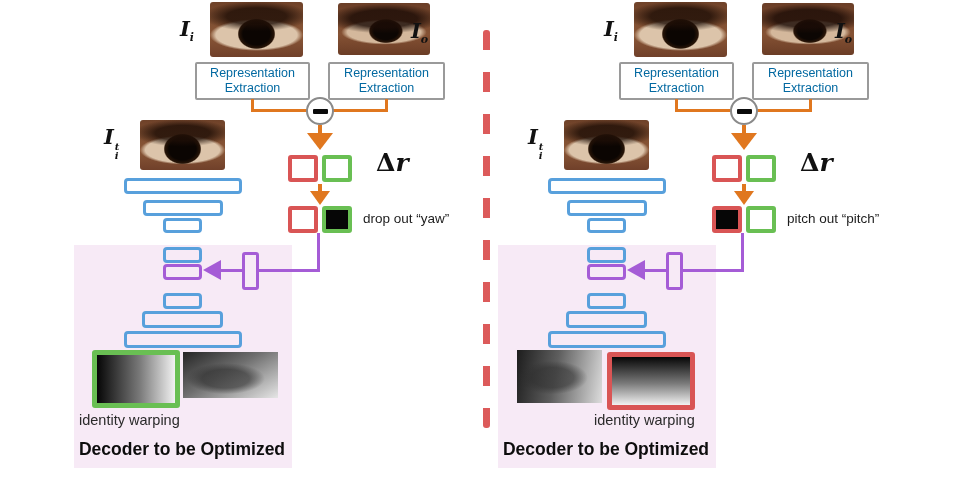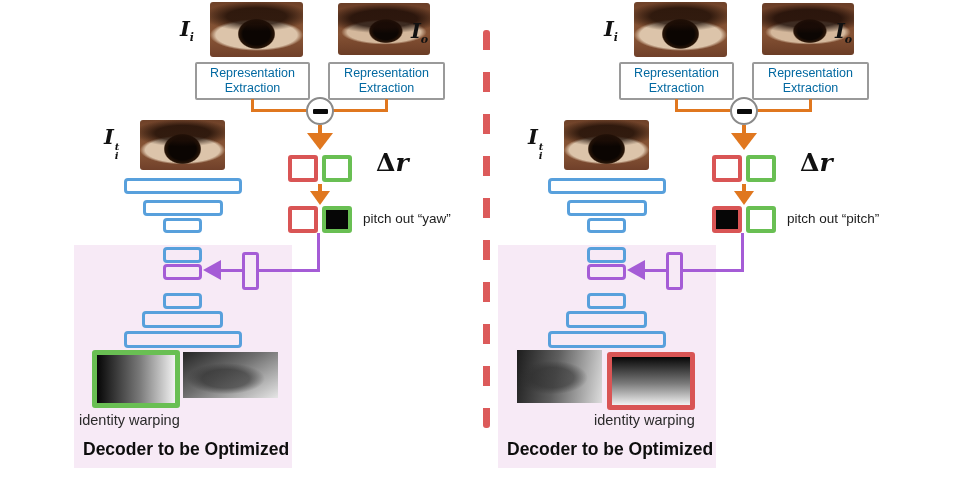--- a/index.html
+++ b/index.html
@@ -134,21 +134,21 @@
   .pos-d2{left:93px;top:264px;width:39px;height:16px;}
   .pos-d3{left:93px;top:293px;width:39px;height:16px;}
   .pos-d4{left:72px;top:311px;width:81px;height:17px;}
   .pos-d5{left:54px;top:331px;width:118px;height:17px;}
   .pos-mapL{left:22px;top:350px;width:88px;height:58px;}
   .pos-mapR-gray{left:113px;top:352px;width:95px;height:46px;}
   .pos-mapL-gray{left:23px;top:350px;width:85px;height:53px;}
   .pos-mapR{left:113px;top:352px;width:88px;height:58px;}
   .pos-idwarp-l{left:9px;top:412px;}
   .pos-idwarp-r{left:100px;top:412px;}
-  .pos-title{left:13px;top:439px;width:220px;text-align:left;}
+  .pos-title{left:2px;top:439px;width:220px;text-align:center;}
 </style>
 </head>
 <body>
 
 <div class="canvas">
 
   <section class="panel panel-left">
 
     <span class="abs math pos-lbl-ii"><span>I</span><sub>i</sub></span>
     <div class="abs eye eye-a pos-eye1"></div>
@@ -176,21 +176,21 @@
 
     <div class="abs sq red pos-sqr1a"></div>
     <div class="abs sq green pos-sqr1b"></div>
     <span class="abs delta pos-dr"><span>Δ</span><span class="it">r</span></span>
 
     <div class="abs oseg pos-a2stem"></div>
     <div class="abs tri-down small pos-a2head"></div>
 
     <div class="abs sq red pos-sqr2a"></div>
     <div class="abs sq green filled pos-sqr2b"></div>
-    <span class="abs droplabel pos-droplabel">pitch out “yaw”</span>
+    <span class="abs droplabel pos-droplabel">drop out “yaw”</span>
 
     <div class="abs pseg pos-pv"></div>
     <div class="abs pseg pos-ph"></div>
     <div class="abs tri-left pos-phead"></div>
     <div class="abs prect pos-prect"></div>
 
     <span class="abs math pos-lbl-iit"><span>I</span><span class="supsub">
           <span>t</span>
           <span>i</span>
         </span></span>

